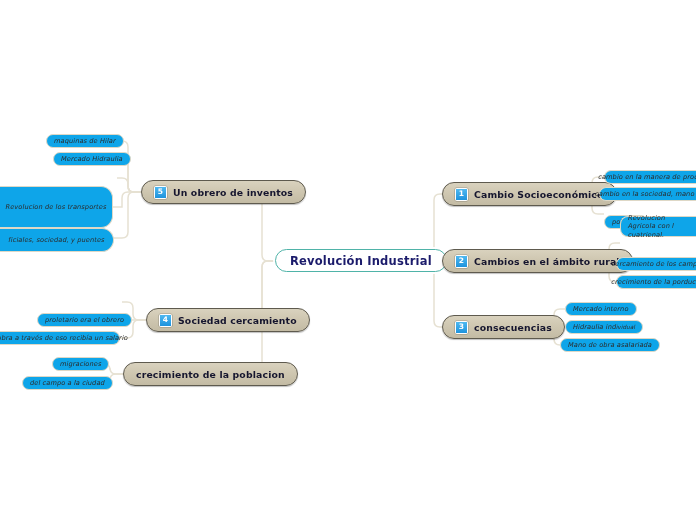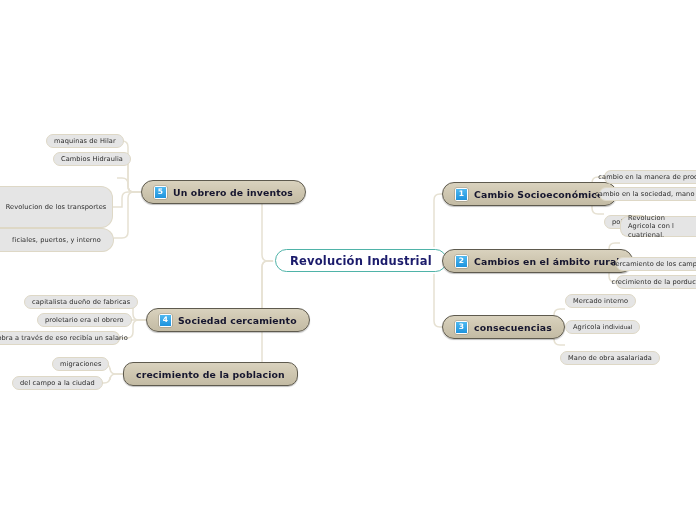--- a/index.html
+++ b/index.html
@@ -76,29 +76,30 @@
     font-weight: bold;
     display: flex;
     align-items: center;
     justify-content: center;
     line-height: 1;
     box-shadow: 0 0 0 .5px rgba(0,0,0,0.25);
   }
 
   
   .leaf {
-    background: #e5e5e5;
+    background: #0ea5e9;
     border: 1px solid #ded8c6;
     border-radius: 9px;
     font-size: 6.6px;
     color: #2b2b2b;
     padding: 0 7px;
     height: 14px;
     justify-content: center;
     letter-spacing: .1px;
+    font-style: italic;
   }
   .leaf.two-line {
     height: 21px;
     white-space: normal;
     line-height: 1.25;
     text-align: left;
     justify-content: flex-start;
     padding: 0 7px;
     border-radius: 8px;
   }
@@ -197,68 +198,65 @@
   </div>
   <div class="node leaf clip-right" style="left:616px; top:275px; width:80px;">
     <span>crecimiento de la porducci</span>
   </div>
 
   <div class="node branch" style="left:442px; top:315px;">
     <span class="badge">3</span>
     <span>consecuencias</span>
   </div>
 
-  <div class="node leaf" style="left:565px; top:294px;text-align:center;">
+  <div class="node leaf" style="left:565px; top:302px;text-align:center;">
     <span>Mercado interno</span>
   </div>
   <div class="node leaf" style="left:565px; top:320px;">
-    <span>Agricola ind</span>
+    <span>Hidraulia ind</span>
       <span class="sub">ividual</span>
   </div>
-  <div class="node leaf" style="left:560px; top:338px;margin-top:13px;">
+  <div class="node leaf" style="left:560px; top:338px;">
     <span>Mano de obra asalariada</span>
   </div>
 
   <div class="node branch" style="left:141px; top:180px;">
     <span class="badge">5</span>
     <span>Un obrero de inventos</span>
   </div>
 
   <div class="node leaf" style="left:46px; top:134px;">
     <span>maquinas de Hilar</span>
   </div>
   <div class="node leaf" style="left:53px; top:152px;">
-    <span>Cambios Hidraulia</span>
+    <span>Mercado Hidraulia</span>
   </div>
   <div class="node leaf tall clip-left" style="left:0px; top:186px; width:113px;">
     <span>Revolucion de los transportes</span>
   </div>
   <div class="node leaf tall clip-left" style="left:0px; top:228px; width:114px; height:24px;">
-    <span>ficiales, puertos, y interno</span>
+    <span>ficiales, sociedad, y puentes</span>
   </div>
 
   <div class="node branch" style="left:146px; top:308px;">
     <span class="badge">4</span>
     <span>Sociedad cercamiento</span>
   </div>
 
-  <div class="node leaf" style="left:24px; top:295px;">
-    <span>capitalista dueño de fabricas</span>
-  </div>
   <div class="node leaf" style="left:37px; top:313px;justify-content:flex-end;">
     <span>proletario era el obrero</span>
   </div>
   <div class="node leaf clip-left" style="left:0px; top:331px; width:120px;">
     <span>e obra a través  de eso recibía un salario</span>
   </div>
 
-  <div class="node branch" style="left:123px; top:362px;border-radius:10px;">
+  <div class="node branch" style="left:123px; top:362px;">
     <span>crecimiento de la poblacion</span>
   </div>
 
   <div class="node leaf" style="left:52px; top:357px;">
     <span>migraciones</span>
   </div>
-  <div class="node leaf" style="left:12px; top:376px;">
+  <div class="node leaf" style="left:22px; top:376px;">
     <span>del campo a la ciudad</span>
   </div>
 
 </div>
 
 </body></html>

